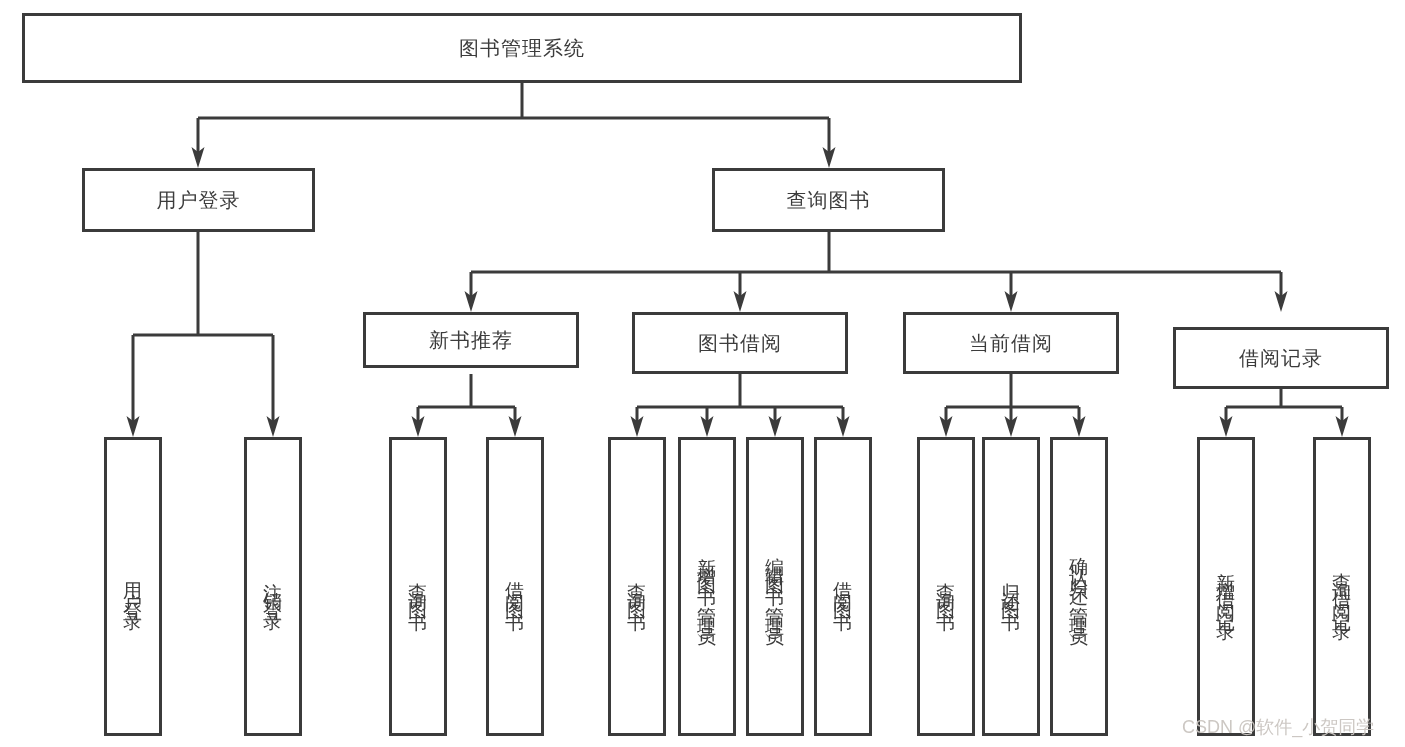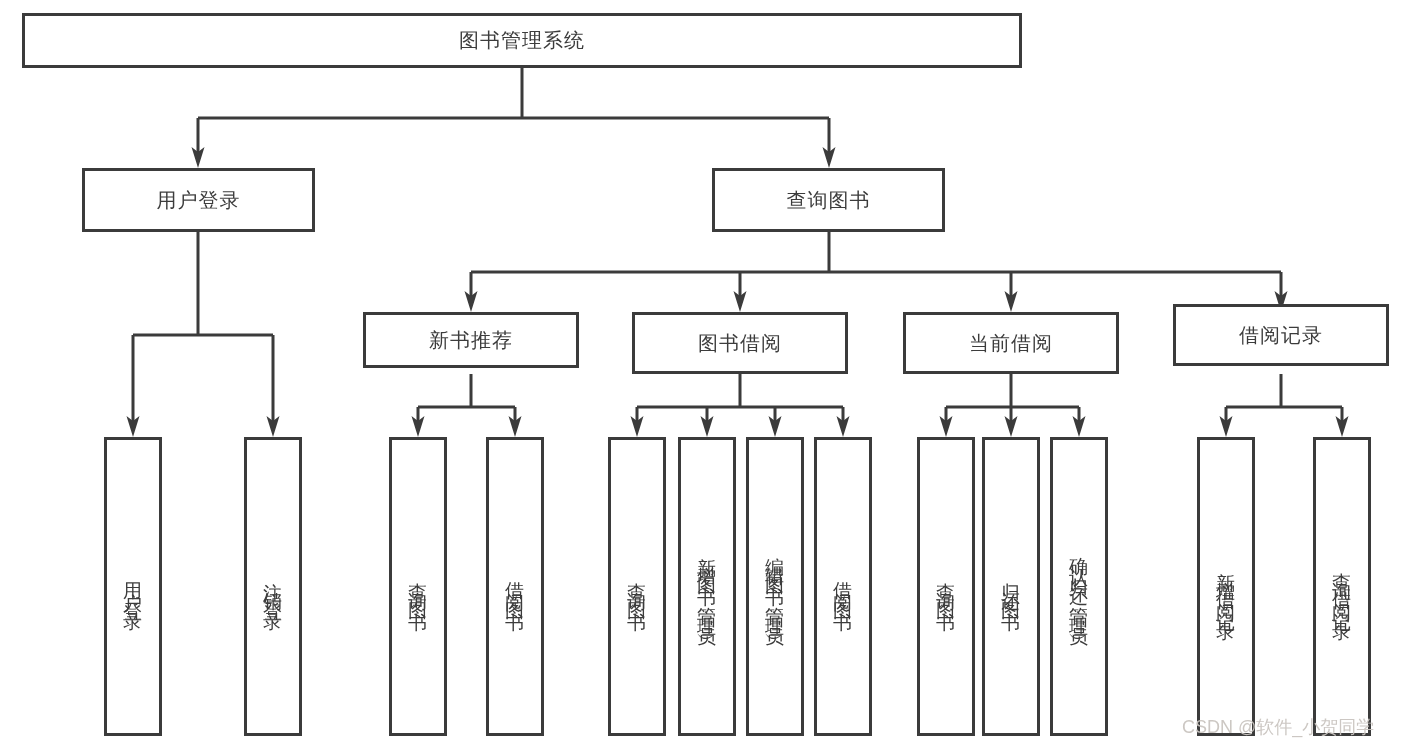--- a/index.html
+++ b/index.html
@@ -101,41 +101,41 @@
     <path d="M1011 374 V407 M946 407 H1079 M946 407 V423 M1011 407 V423 M1079 407 V423"></path>
     <polygon points="939.5,416 946,421 952.5,416 946,437"></polygon>
     <polygon points="1004.5,416 1011,421 1017.5,416 1011,437"></polygon>
     <polygon points="1072.5,416 1079,421 1085.5,416 1079,437"></polygon>
 
     <path d="M1281 374 V407 M1226 407 H1342 M1226 407 V423 M1342 407 V423"></path>
     <polygon points="1219.5,416 1226,421 1232.5,416 1226,437"></polygon>
     <polygon points="1335.5,416 1342,421 1348.5,416 1342,437"></polygon>
   </svg>
 
-  <div class="box" style="left:22px;top:13px;width:1000px;height:55px">
+  <div class="box" style="left:22px;top:13px;width:1000px;height:70px">
     <span>图书管理系统</span>
   </div>
 
   <div class="box" style="left:82px;top:168px;width:233px;height:64px">
     <span>用户登录</span>
   </div>
   <div class="box" style="left:712px;top:168px;width:233px;height:64px">
     <span>查询图书</span>
   </div>
 
   <div class="box" style="left:363px;top:312px;width:216px;height:56px">
     <span>新书推荐</span>
   </div>
   <div class="box" style="left:632px;top:312px;width:216px;height:62px">
     <span>图书借阅</span>
   </div>
   <div class="box" style="left:903px;top:312px;width:216px;height:62px">
     <span>当前借阅</span>
   </div>
-  <div class="box" style="left:1173px;top:304px;width:216px;height:62px">
+  <div class="box" style="left:1173px;top:327px;width:216px;height:62px">
     <span>借阅记录</span>
   </div>
 
   <div class="leaf" style="left:104px">
     <span>用户登录</span>
   </div>
   <div class="leaf" style="left:244px">
     <span>注销登录</span>
   </div>
 

